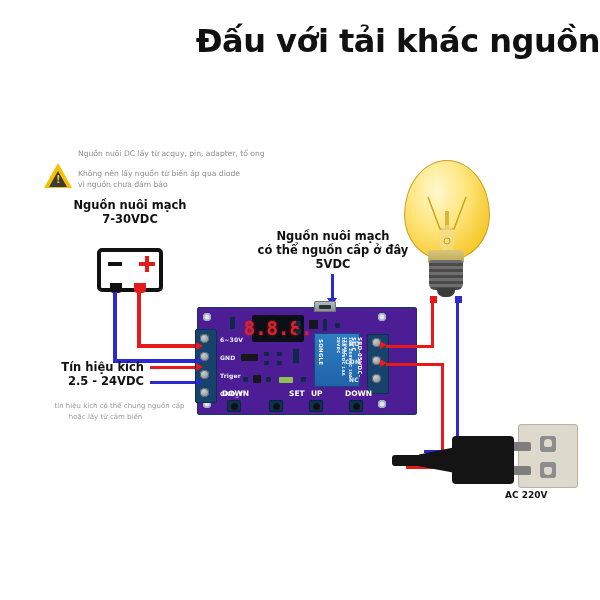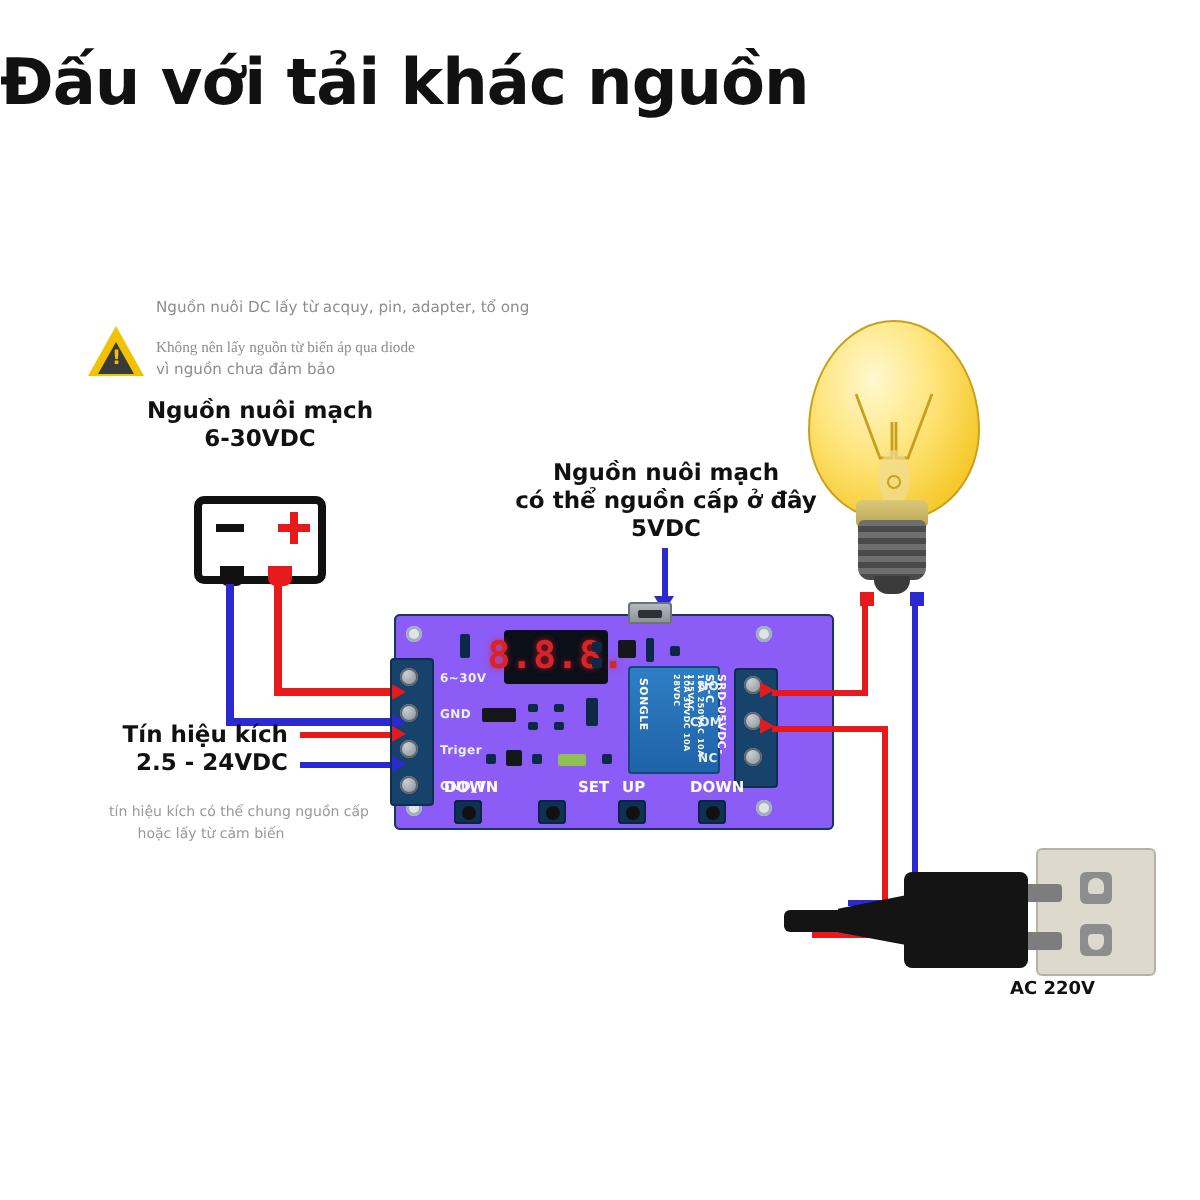--- a/index.html
+++ b/index.html
@@ -1,28 +1,28 @@
 <!DOCTYPE html>
 <html><head>
 <meta charset="utf-8">
 <style>
   html,body{margin:0;padding:0;background:#ffffff;}
   body{width:600px;height:600px;position:relative;overflow:hidden;
        font-family:"DejaVu Sans","Liberation Sans",sans-serif;color:#1a1a1a;}
   .abs{position:absolute;}
-  #title{left:0;top:22px;width:600px;text-align:left;font-size:32px;font-weight:700;
+  #title{left:0;top:22px;width:600px;text-align:right;font-size:32px;font-weight:700;
          letter-spacing:-0.5px;color:#111;}
   .note-gray{color:#8d8d8d;font-size:7.6px;line-height:1.45;font-weight:400;}
   .lbl-bold{font-weight:700;font-size:11.5px;line-height:1.3;color:#111;text-align:center;}
   .lbl-bold-l{font-weight:700;font-size:11.5px;line-height:1.3;color:#111;text-align:right;}
   .tiny-gray{color:#9a9a9a;font-size:7px;line-height:1.5;text-align:center;}
   .wire{position:absolute;background:#e8191b;}
   .wireb{position:absolute;background:#2a2ad0;}
   
-  #pcb{left:197px;top:307px;width:220px;height:108px;background:#8b5cf6;
+  #pcb{left:197px;top:307px;width:220px;height:108px;background:#4c1d95;
        border-radius:3px;box-shadow:inset 0 0 0 1px #15395c;}
   #pcb .hole{position:absolute;width:8px;height:8px;border-radius:50%;background:#dfe4e8;
              box-shadow:inset 0 0 0 1.5px #9fb0bd;}
   .pcbtxt{position:absolute;color:#eaf0f5;font-size:6px;font-weight:600;letter-spacing:.2px;}
   .termblk{position:absolute;background:#16426b;border:1px solid #0f2f4e;border-radius:2px;}
   .screw{position:absolute;width:9px;height:9px;border-radius:50%;
          background:radial-gradient(circle at 35% 30%,#c9cfd4,#7e878e);
          box-shadow:inset 0 0 0 1px #5d666d;}
   .btn7{position:absolute;width:14px;height:12px;background:#0f3154;border-radius:2px;
         box-shadow:inset 0 0 0 1px #0a2540;}
@@ -101,25 +101,25 @@
 <body>
 
 <div id="title" class="abs">Đấu với tải khác nguồn</div>
 
 <div class="abs">
   <div id="warntri"></div>
     <div id="warntri2"></div>
     <div id="warnbang">!</div>
 </div>
 <div class="abs note-gray" style="left:78px;top:148px;width:250px;">Nguồn nuôi DC lấy từ acquy, pin, adapter, tổ ong</div>
-<div class="abs note-gray" style="left:78px;top:168px;width:250px;font-family:Liberation Serif, serif;">Không nên lấy nguồn từ biến áp qua diode</div>
+<div class="abs note-gray" style="left:78px;top:168px;width:250px;">Không nên lấy nguồn từ biến áp qua diode</div>
 <div class="abs note-gray" style="left:78px;top:179px;width:250px;">vì nguồn chưa đảm bảo</div>
 
 <div class="abs lbl-bold" style="left:62px;top:198px;width:136px;">Nguồn nuôi mạch</div>
-<div class="abs lbl-bold" style="left:62px;top:212px;width:136px;">6-30VDC</div>
+<div class="abs lbl-bold" style="left:62px;top:212px;width:136px;">7-30VDC</div>
 
 <div class="abs">
   <div id="batt"></div>
   <div id="battminus"></div>
   <div class="plusv" style="left:139px;top:262px;width:16px;height:4px;"></div>
   <div class="plusv" style="left:145px;top:256px;width:4px;height:16px;"></div>
   <div id="battnegtip"></div>
   <div id="battpostip"></div>
 </div>
 

